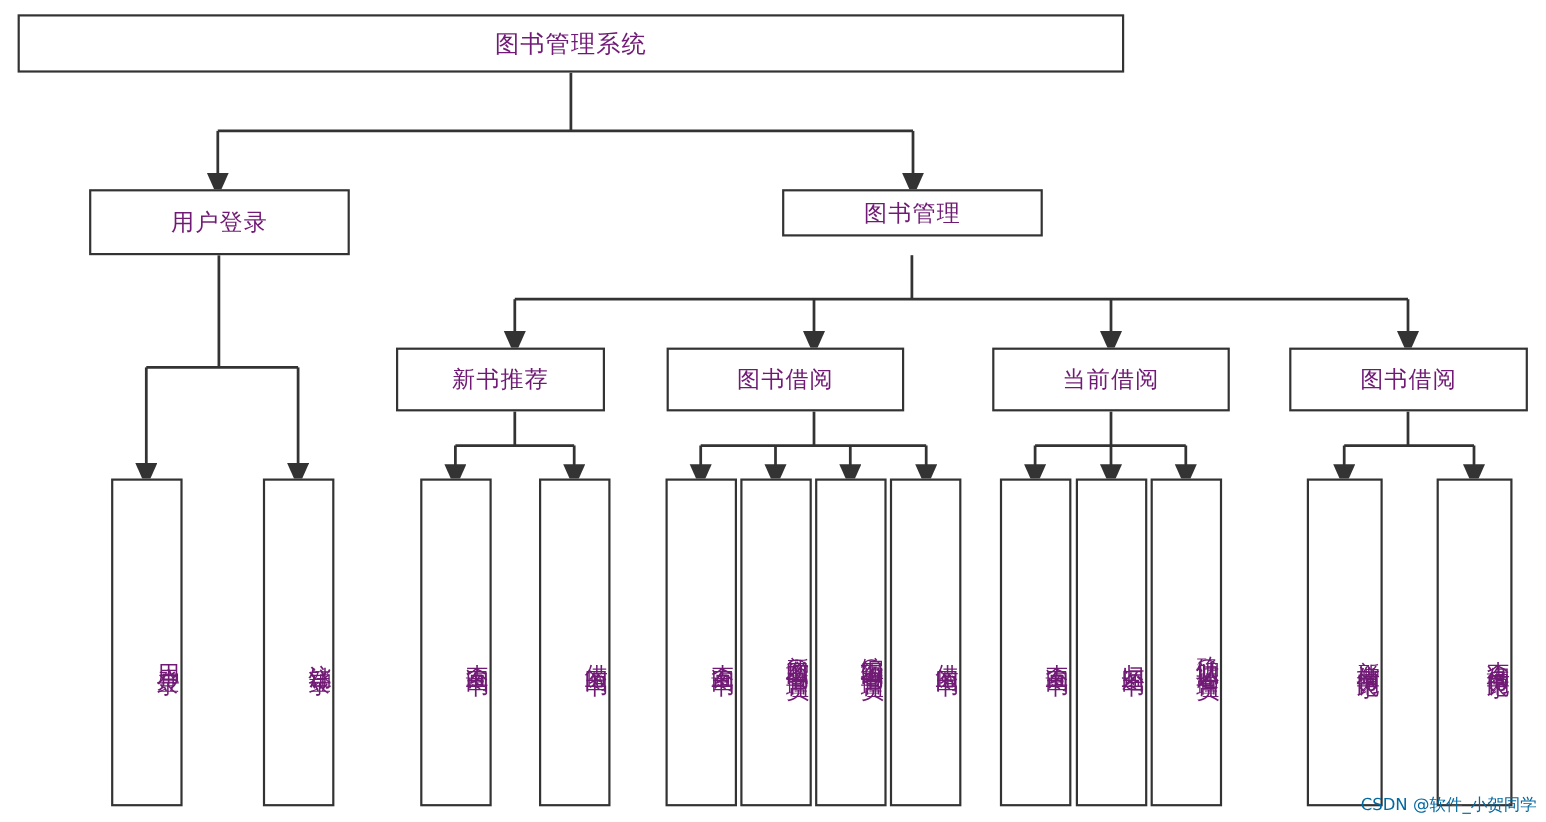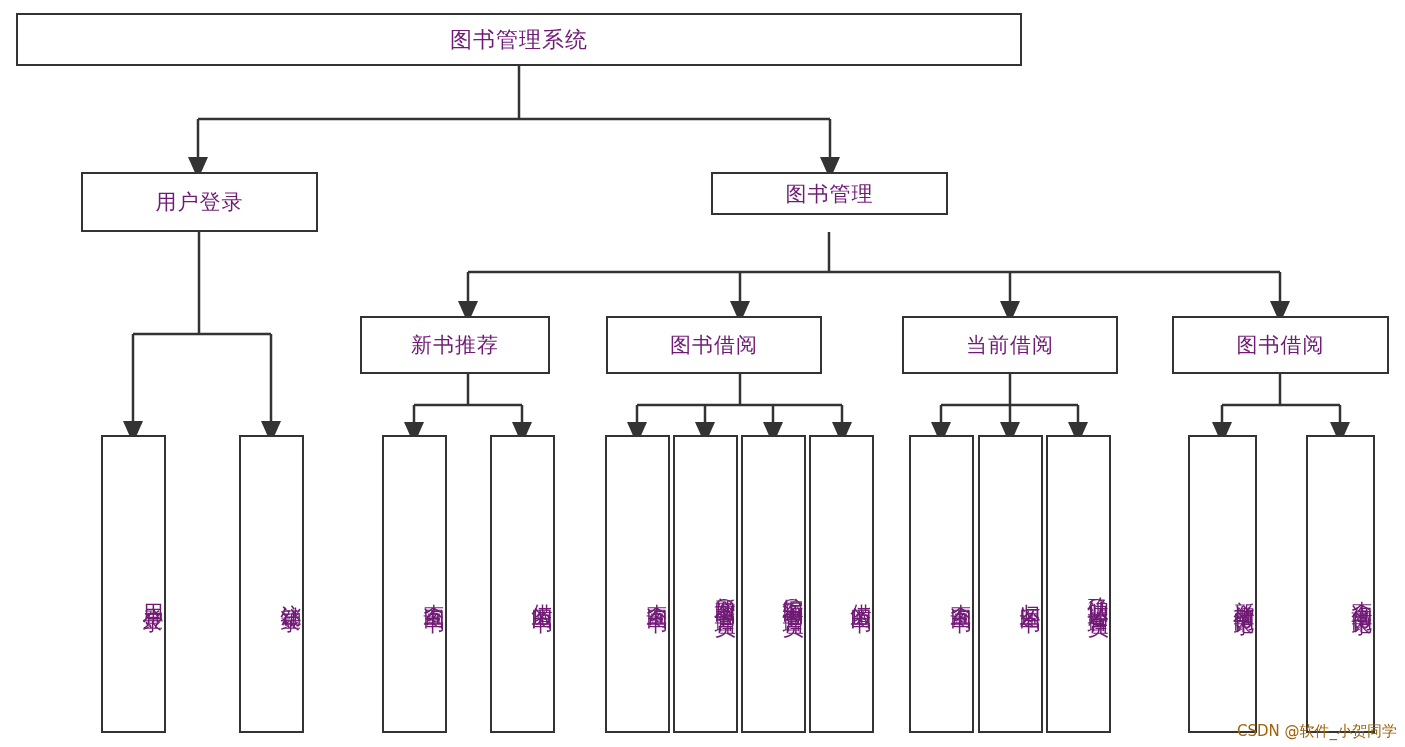--- a/index.html
+++ b/index.html
@@ -11,21 +11,21 @@
   .node{position:absolute;box-sizing:border-box;background:#ffffff;
         border:2.5px solid #333333;display:flex;align-items:center;
         justify-content:center;color:#701a75;z-index:2;}
   .node.h{font-size:21px;letter-spacing:1px;}
   .node.v{writing-mode:vertical-rl;text-orientation:upright;
           font-size:21px;letter-spacing:3px;padding-top:18px;
           align-items:flex-start;justify-content:center;line-height:1.05;}
   .node.root{font-size:22px;}
 
   #watermark{position:absolute;right:8px;bottom:6px;font-size:15px;
-             color:#a16207;z-index:5;white-space:nowrap;
+             color:#0369a1;z-index:5;white-space:nowrap;
              font-family:"DejaVu Sans","Liberation Sans",sans-serif;}
 </style>
 </head>
 <body>
 
 <div id="stage">
 
   <svg id="wires" viewBox="0 0 1405 747">
     <defs>
       <marker id="arrow" markerWidth="11" markerHeight="11" refX="1.2" refY="4" orient="auto" markerUnits="strokeWidth">

